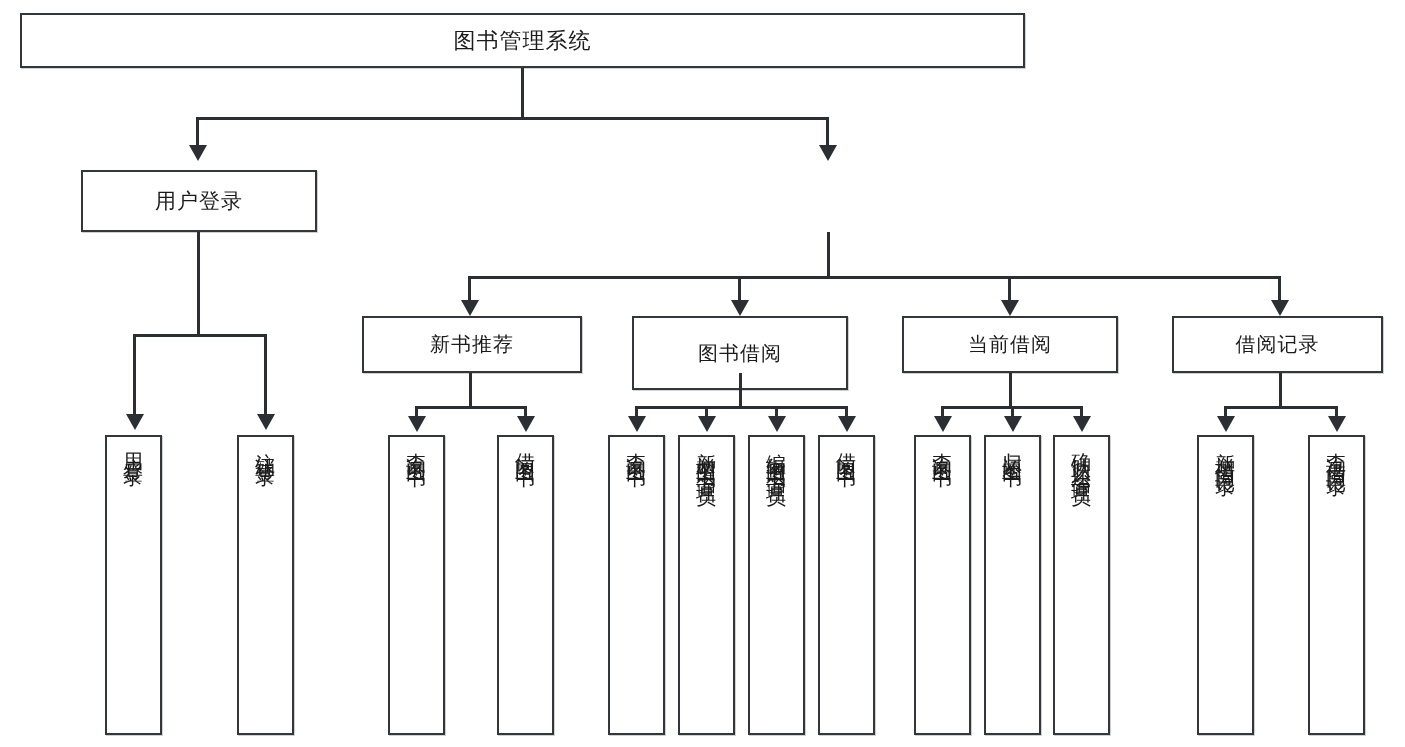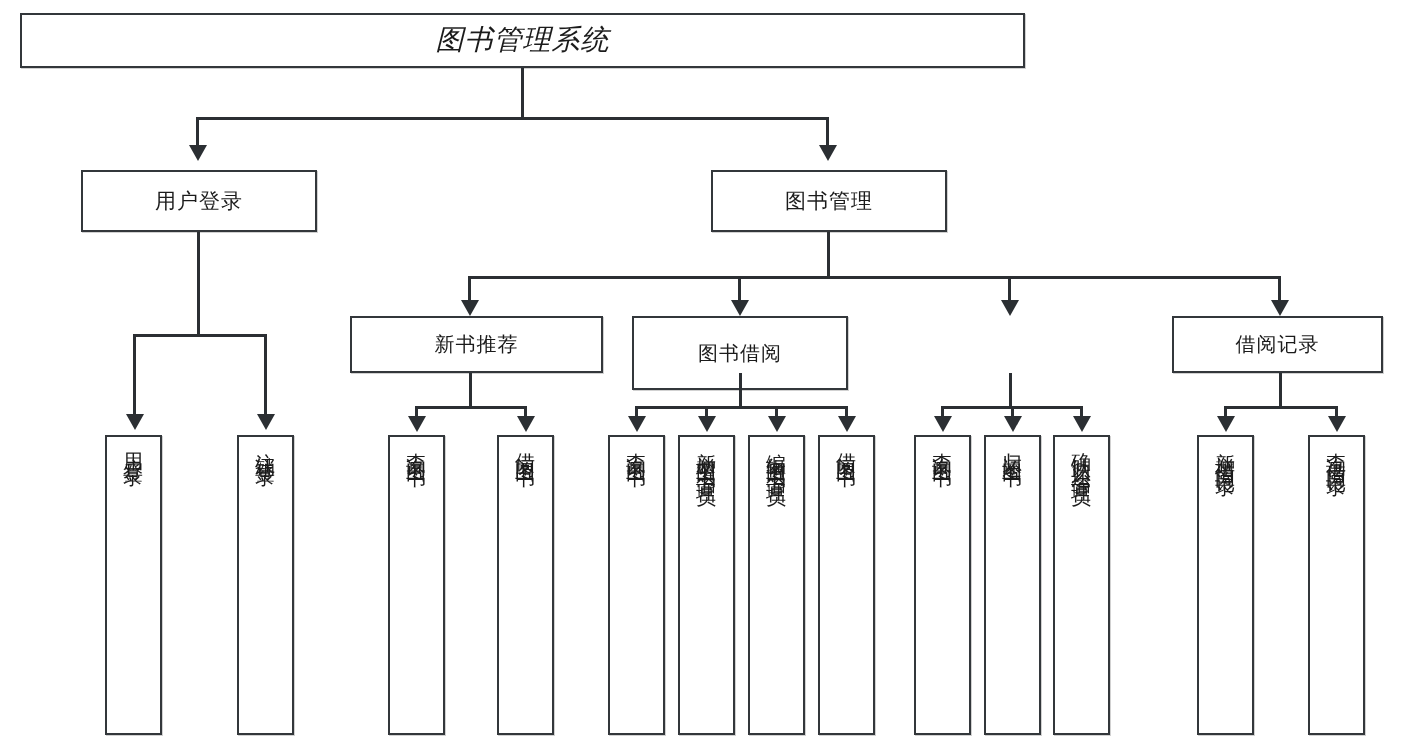--- a/index.html
+++ b/index.html
@@ -38,21 +38,21 @@
     padding-top: 0px;
   }
   .node.leaf .label {
     writing-mode: vertical-rl;
     text-orientation: upright;
     font-size: 20px;
     letter-spacing: 5px;
     line-height: 1;
     white-space: nowrap;
   }
-  .node.root .label { font-size: 28px; font-style: italic; }
+  .node.root .label { font-size: 22px; }
   .node.lvl1 .label { font-size: 21px; }
   .node.lvl2 .label { font-size: 20px; }
 
   .edge {
     position: absolute;
     background: #2b2f33;
   }
   .edge.v { width: 3px; }
   .edge.h { height: 3px; }
 
@@ -92,23 +92,20 @@
   <div class="edge v" style="left:196px; top:117px; width:3px; height:30px;"></div>
   <div class="arrow" style="left:189px; top:145px;"></div>
 
   <div class="edge v" style="left:826px; top:117px; width:3px; height:30px;"></div>
   <div class="arrow" style="left:819px; top:145px;"></div>
 
   <div class="node lvl1" style="left:81px; top:170px; width:236px; height:62px;">
     <span class="label">用户登录</span>
   </div>
 
-  <div class="node lvl1" style="left:711px; top:170px; width:236px; height:62px;">
-    <span class="label">图书管理</span>
-  </div>
 
   <div class="edge v" style="left:197px; top:232px; width:3px; height:104px;"></div>
   <div class="edge h" style="left:133px; top:334px; width:133px; height:3px;"></div>
   <div class="edge v" style="left:133px; top:334px; width:3px; height:82px;"></div>
   <div class="arrow" style="left:126px; top:414px;"></div>
   <div class="edge v" style="left:264px; top:334px; width:3px; height:82px;"></div>
   <div class="arrow" style="left:257px; top:414px;"></div>
 
   <div class="node leaf" style="left:105px; top:435px; width:57px; height:300px;">
     <span class="label">用户登录</span>
@@ -125,25 +122,28 @@
 
   <div class="edge v" style="left:738px; top:276px; width:3px; height:26px;"></div>
   <div class="arrow" style="left:731px; top:300px;"></div>
 
   <div class="edge v" style="left:1008px; top:276px; width:3px; height:26px;"></div>
   <div class="arrow" style="left:1001px; top:300px;"></div>
 
   <div class="edge v" style="left:1278px; top:276px; width:3px; height:26px;"></div>
   <div class="arrow" style="left:1271px; top:300px;"></div>
 
-  <div class="node lvl2" style="left:350px; top:316px; width:253px; height:57px;">
+  <div class="node lvl2" style="left:362px; top:316px; width:220px; height:57px;">
     <span class="label">新书推荐</span>
   </div>
   <div class="node lvl2" style="left:632px; top:316px; width:216px; height:74px;">
     <span class="label">图书借阅</span>
+  </div>
+  <div class="node lvl2" style="left:902px; top:316px; width:216px; height:57px;">
+    <span class="label">当前借阅</span>
   </div>
   <div class="node lvl2" style="left:1172px; top:316px; width:211px; height:57px;">
     <span class="label">借阅记录</span>
   </div>
 
   <div class="edge v" style="left:469px; top:373px; width:3px; height:35px;"></div>
   <div class="edge h" style="left:415px; top:406px; width:112px; height:3px;"></div>
   <div class="edge v" style="left:415px; top:406px; width:3px; height:12px;"></div>
   <div class="arrow" style="left:408px; top:416px;"></div>
   <div class="edge v" style="left:524px; top:406px; width:3px; height:12px;"></div>

